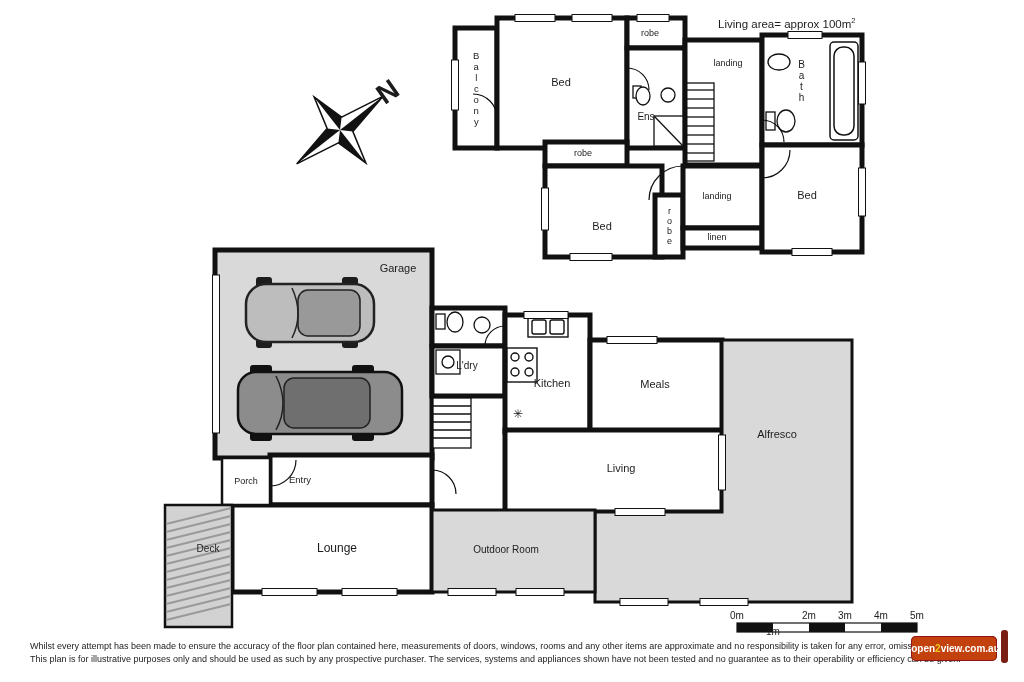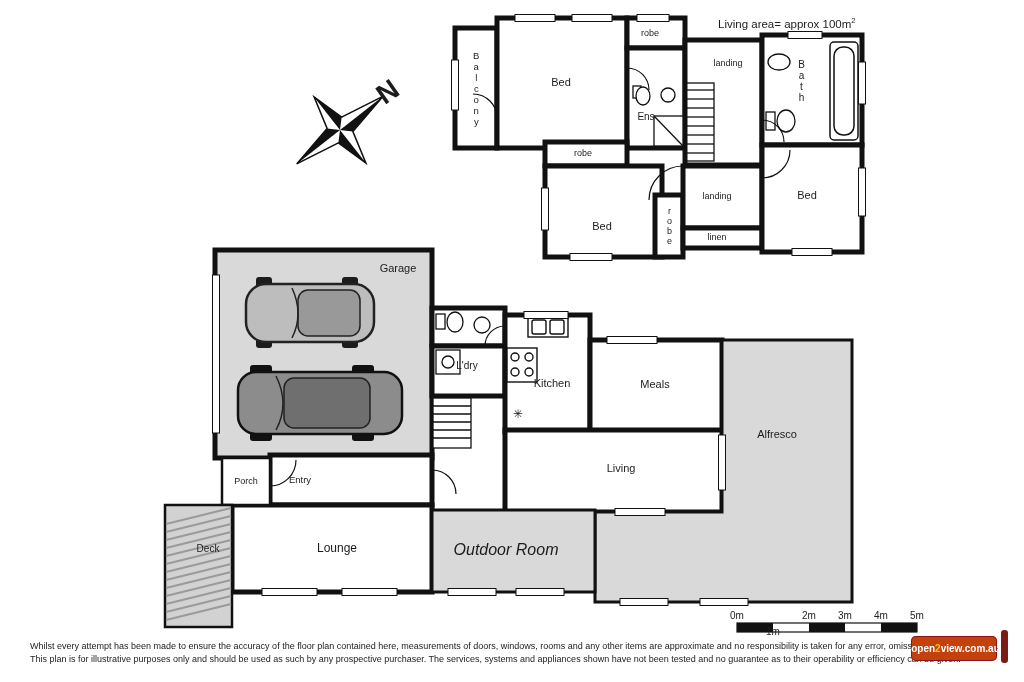--- a/index.html
+++ b/index.html
@@ -249,21 +249,21 @@
   <div class="lbl" style="left:398px; top:268px; font-size:11px;">Garage</div>
   <div class="lbl" style="left:467px; top:366px; font-size:10px;">L'dry</div>
   <div class="lbl" style="left:552px; top:383px; font-size:11px;">Kitchen</div>
   <div class="lbl" style="left:655px; top:384px; font-size:11px;">Meals</div>
   <div class="lbl" style="left:777px; top:434px; font-size:11px;">Alfresco</div>
   <div class="lbl" style="left:621px; top:468px; font-size:11px;">Living</div>
   <div class="lbl" style="left:246px; top:481px; font-size:9px;">Porch</div>
   <div class="lbl" style="left:300px; top:480px; font-size:9.5px;">Entry</div>
   <div class="lbl" style="left:208px; top:549px; font-size:10px;">Deck</div>
   <div class="lbl" style="left:337px; top:548px; font-size:12px;">Lounge</div>
-  <div class="lbl" style="left:506px; top:550px; font-size:16px;font-style:italic;">Outdoor Room</div>
+  <div class="lbl" style="left:506px; top:550px; font-size:10px;">Outdoor Room</div>
   <div class="lbl" style="left:518px; top:414px; font-size:12px;">✳</div>
 
   <div class="lbl" style="left:737px; top:616px; font-size:10px;">0m</div>
   <div class="lbl" style="left:773px; top:632px; font-size:10px;">1m</div>
   <div class="lbl" style="left:809px; top:616px; font-size:10px;">2m</div>
   <div class="lbl" style="left:845px; top:616px; font-size:10px;">3m</div>
   <div class="lbl" style="left:881px; top:616px; font-size:10px;">4m</div>
   <div class="lbl" style="left:917px; top:616px; font-size:10px;">5m</div>
 
   <div class="raw disc" style="left:30px; top:640px;">

